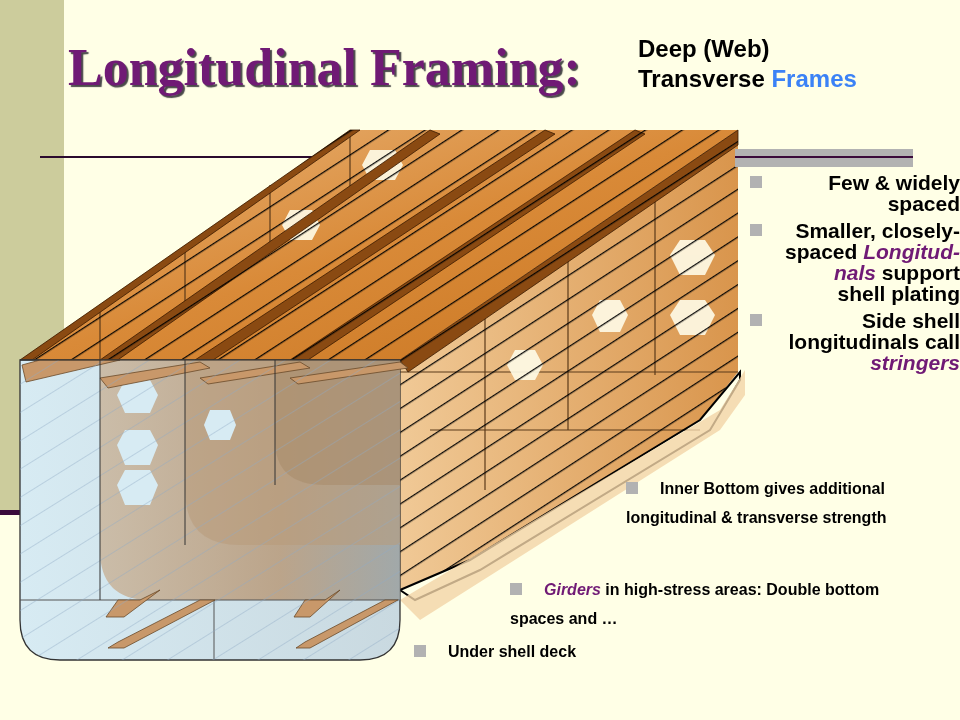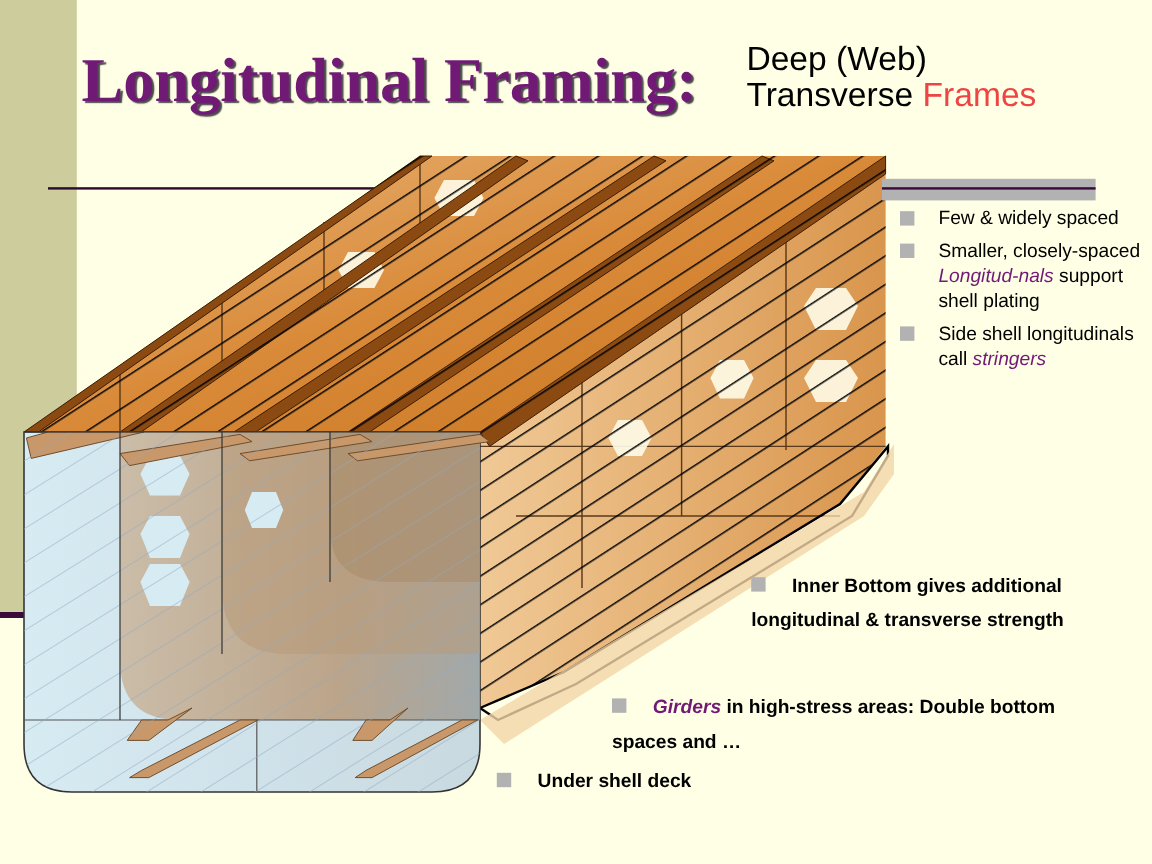--- a/index.html
+++ b/index.html
@@ -3,25 +3,25 @@
 <meta charset="utf-8">
 <style>
   html, body { margin:0; padding:0; }
   body { width:960px; height:720px; position:relative; overflow:hidden; background:#FFFFE6; font-family:"Liberation Sans", sans-serif; }
   .sidebar { position:absolute; left:0; top:0; width:64px; height:512px; background:#CCCC9C; }
   .rule-left { position:absolute; left:40px; top:156px; width:320px; height:2px; background:#2B0A2E; }
   .rule-right { position:absolute; left:735px; top:149px; width:178px; height:18px; background:#B2B2B2; }
   .rule-right::after { content:""; position:absolute; left:0; top:7px; width:100%; height:2px; background:#3A0A3A; }
   .rule-bottom { position:absolute; left:0; top:510px; width:64px; height:5px; background:#3A0A3A; }
   .title { position:absolute; left:68px; top:38px; font-family:"Liberation Serif", serif; font-weight:bold; font-size:52px; color:#701a75; text-shadow:2px 2px 1px #4a4a4a; white-space:nowrap; letter-spacing:0px; }
-  .subtitle { position:absolute; left:622px; top:34px; font-weight:normal; font-size:28px; line-height:30px; color:#000; }
-  .red { color:#ef4444; }
+  .subtitle { position:absolute; left:638px; top:34px; font-weight:bold; font-size:24px; line-height:30px; color:#000; }
+  .red { color:#3b82f6; }
   .redi { color:#701a75; font-style:italic; }
   .diagram { position:absolute; left:0; top:120px; width:960px; height:560px; }
-  .bullets { position:absolute; left:748px; top:172px; width:212px; font-weight:normal; font-size:16px; line-height:21px; color:#000; }
+  .bullets { position:absolute; left:748px; top:172px; width:212px; font-weight:bold; font-size:21px; line-height:21px; color:#000;text-align:right; }
   .bullet { position:relative; padding-left:34px; margin-bottom:6px; }
   .sq { position:absolute; width:12px; height:12px; background:#B2B2B2; }
   .bullets .sq { left:2px; top:4px; }
   .para { position:absolute; font-weight:bold; font-size:16px; line-height:29px; color:#000; }
   .para .sq { position:relative; display:inline-block; margin-right:22px; top:0px; }
 </style>
 </head>
 <body>
 
 <div class="sidebar"></div>

